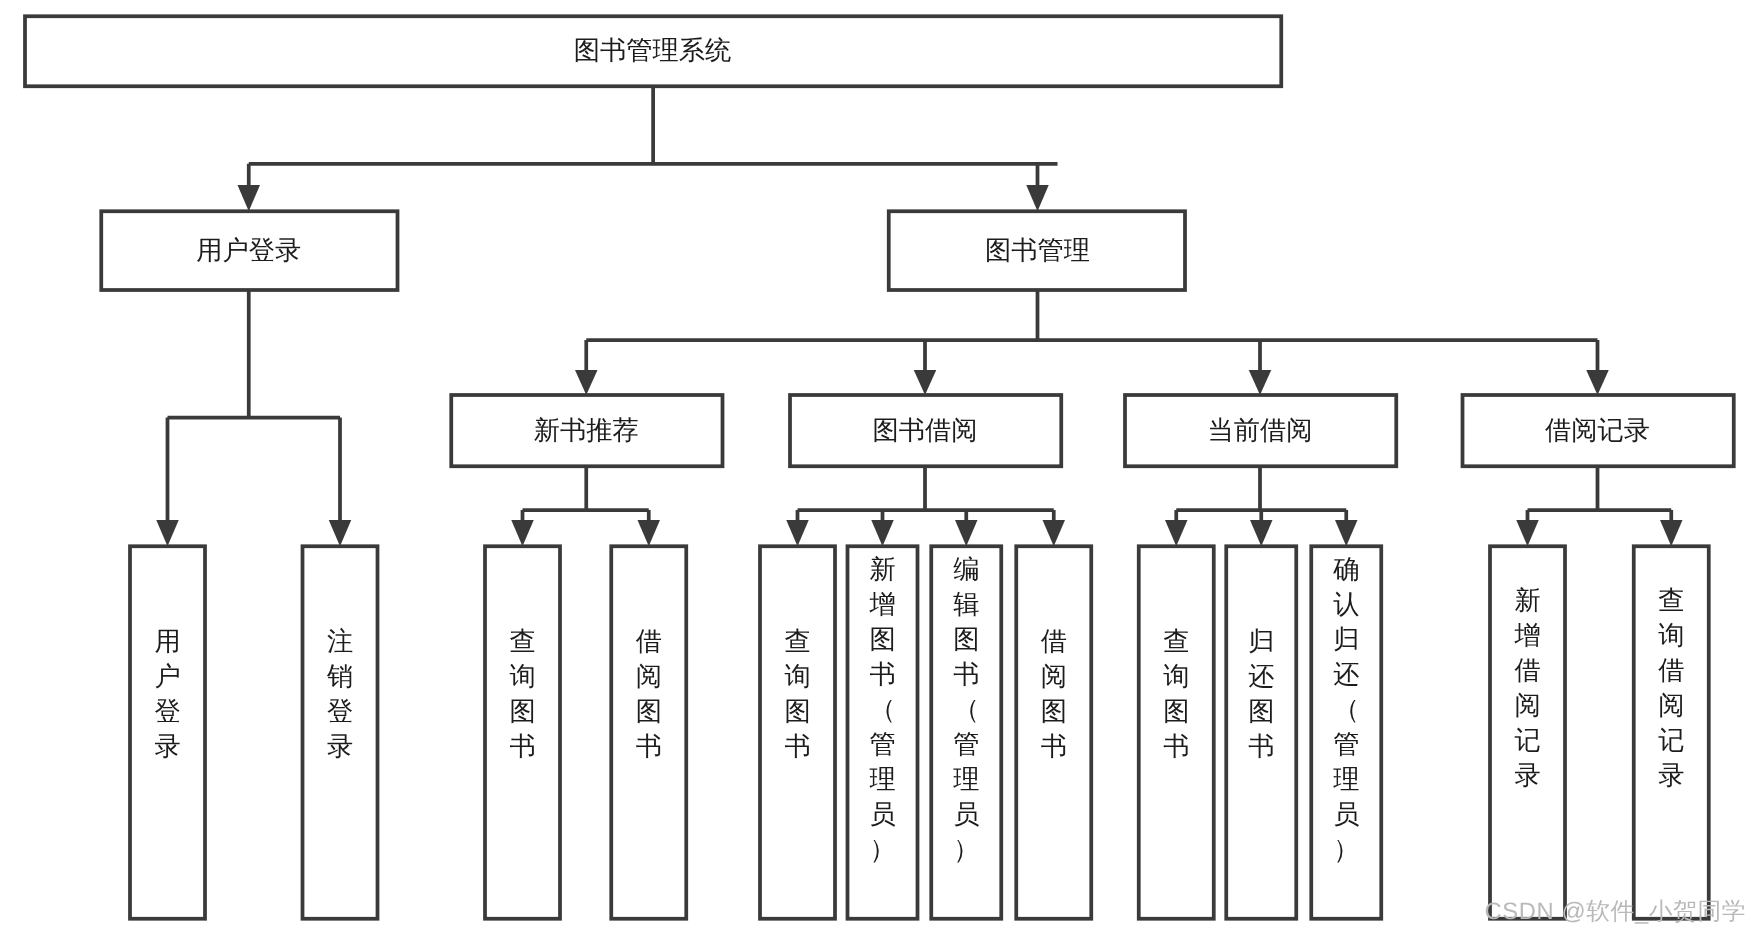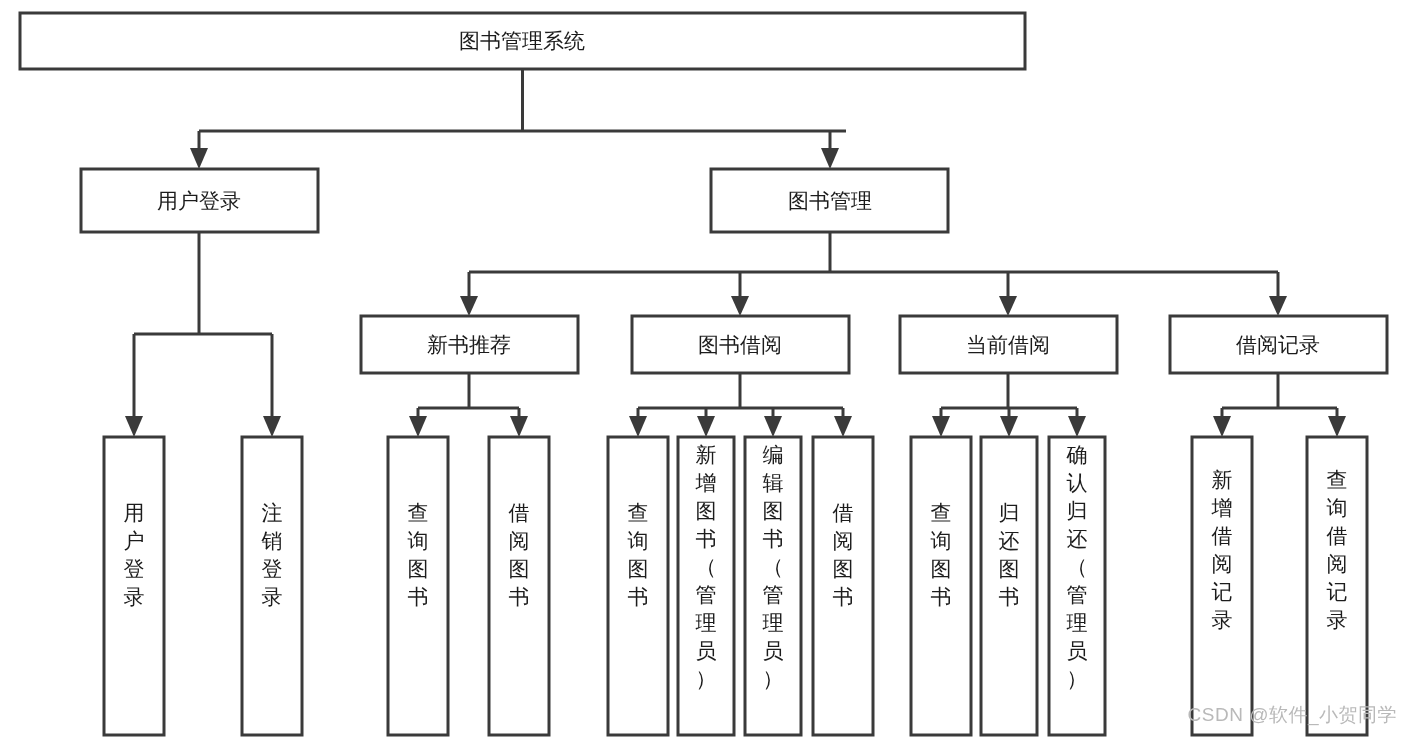--- a/index.html
+++ b/index.html
@@ -51,21 +51,21 @@
   }
   .node-label-v {
     font-family: "Liberation Sans", "DejaVu Sans", sans-serif;
     font-size: 21px;
     fill: #1c1c1c;
     text-anchor: middle;
   }
   .watermark-text {
     position: absolute;
     right: 8px;
-    bottom: 19px;
+    bottom: 5px;
     font-family: "Liberation Sans", "DejaVu Sans", sans-serif;
     font-size: 19px;
     color: #b9b9b9;
     white-space: nowrap;
     letter-spacing: 0.5px;
   }
 </style>
 </head>
 <body>
 

